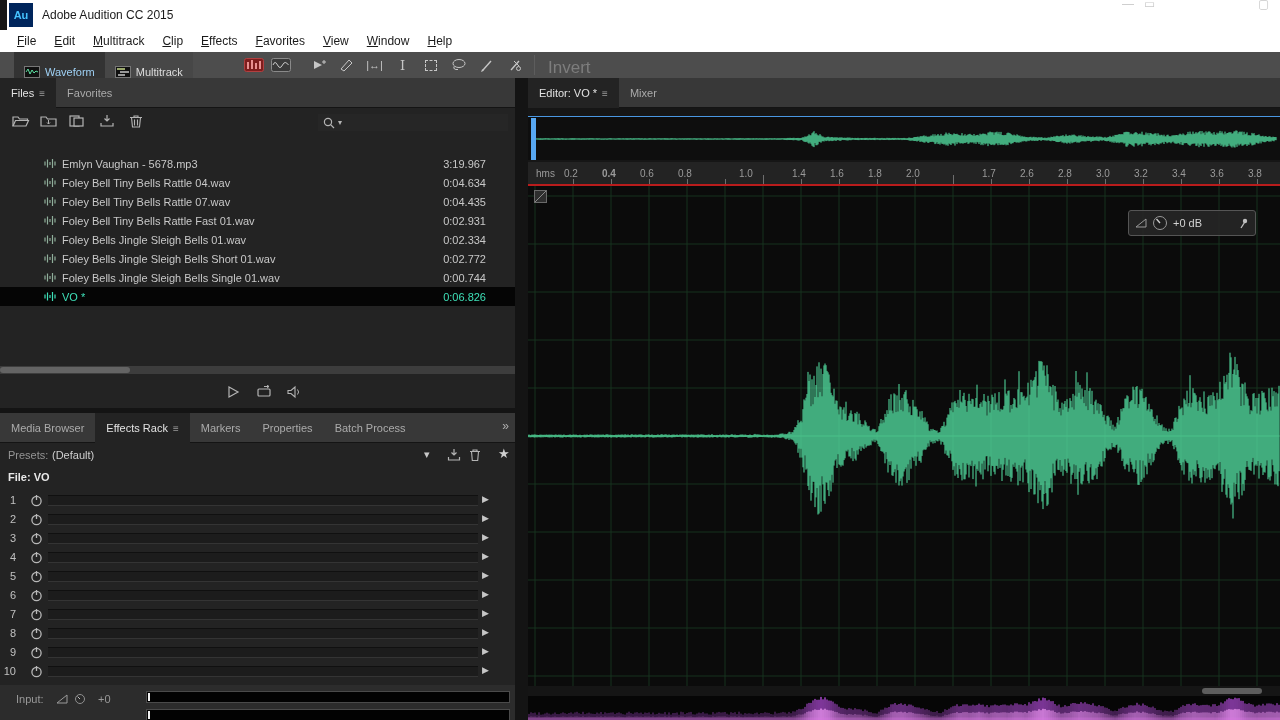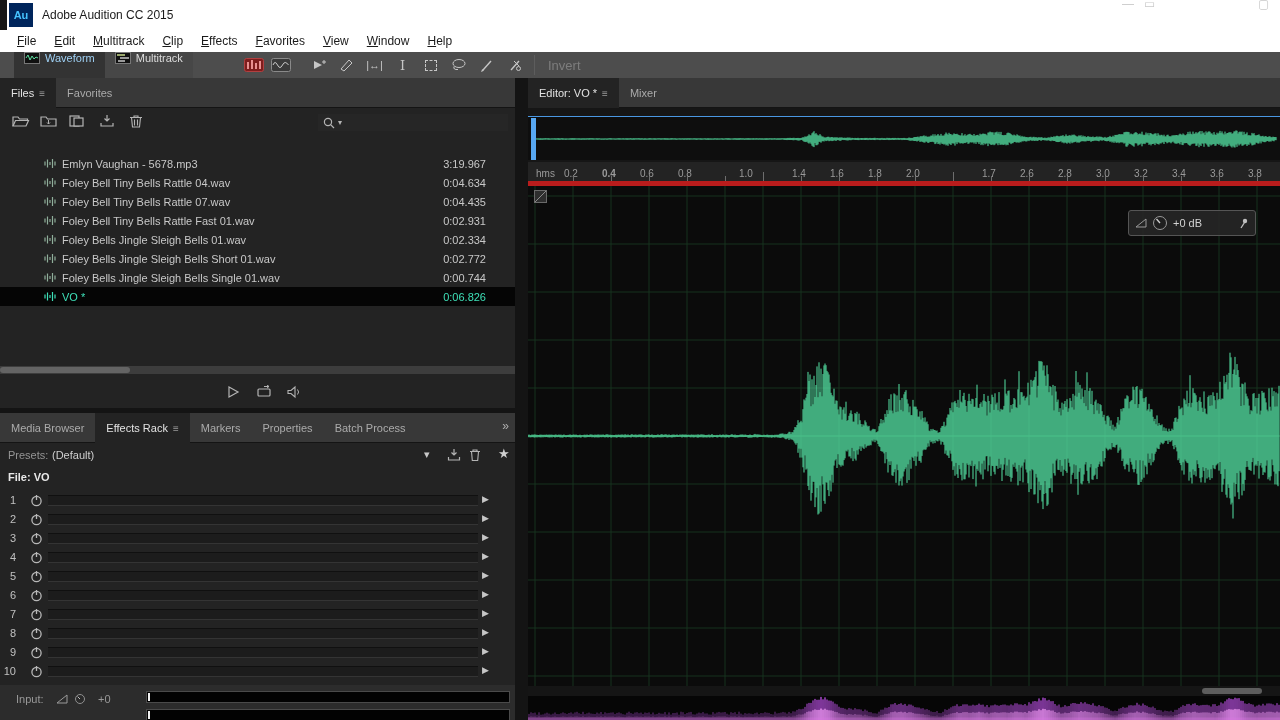--- a/index.html
+++ b/index.html
@@ -19,29 +19,29 @@
 
   
   .menubar { position:absolute; left:0; top:30px; width:1280px; height:22px; background:#ffffff;
              display:flex; align-items:center; padding-left:8px; }
   .menu-item { padding:0 9px; font-size:12px; color:#1a1a1a; cursor:default; }
   .menu-item::first-letter { text-decoration:underline; }
 
   
   .toolbar { position:absolute; left:0; top:52px; width:1280px; height:26px; background:#4d4d4d; }
   .view-btns { position:absolute; left:14px; top:0; height:26px; display:flex; }
-  .view-btn { display:flex; align-items:flex-start; gap:5px; padding:0 10px; height:26px; font-size:11px; }
+  .view-btn { display:flex; align-items:flex-end; gap:5px; padding:0 10px; height:26px; font-size:11px; }
   .view-btn.active { background:#333333; color:#9fd1f5; }
   .view-btn.idle { background:#474747; color:#dddddd; }
   .tb-icon-btn { position:absolute; top:5px; width:22px; height:16px; display:flex; align-items:center; justify-content:center; }
   .tools { position:absolute; left:306px; top:2px; display:flex; gap:3px; }
   .tool { width:25px; height:22px; display:flex; align-items:center; justify-content:center; color:#c6c6c6; font-size:11px; }
   .tool .marquee-box { width:12px; height:11px; border:1px dashed #c6c6c6; }
   .tb-sep { position:absolute; left:534px; top:3px; width:1px; height:20px; background:#3a3a3a; border-right:1px solid #5d5d5d; }
-  .invert-btn { position:absolute; left:548px; top:6px; color:#7d7d7d; font-size:13px; }
+  .invert-btn { position:absolute; left:548px; top:6px; color:#7d7d7d; font-size:17px; }
 
   
   .tabbar { position:absolute; left:0; top:0; width:100%; height:30px; background:#383838; display:flex; border-bottom:1px solid #141414; }
   .tab { height:30px; display:flex; align-items:center; gap:5px; padding:0 11px; color:#ababab; font-size:11px; white-space:nowrap; }
   .tab.active { background:#232323; color:#e2e2e2; }
   .ham { color:#9a9a9a; font-size:10px; }
 
   
   .files-panel { position:absolute; left:0; top:78px; width:515px; height:330px; background:#232323; overflow:hidden; }
   .f-iconbtn { position:absolute; top:36px; width:20px; height:16px; }
@@ -77,21 +77,21 @@
   .e-input { position:absolute; left:0; top:272px; width:515px; height:40px; background:#2c2c2c; }
   .e-input .lbl { position:absolute; left:16px; top:8px; color:#999999; }
   .e-input .gain { position:absolute; left:98px; top:8px; color:#999999; }
   .meter { position:absolute; left:146px; width:364px; height:12px; background:#020202; border:1px solid #4a4a4a; }
   .meter .tick0 { position:absolute; left:1px; top:1px; width:2px; height:8px; background:#f0f0f0; }
 
   
   .editor-panel { position:absolute; left:528px; top:78px; width:752px; height:642px; background:#161616; overflow:hidden; }
   .ed-overview { position:absolute; left:0; top:38px; width:752px; height:44px; background:#0e0e0e; border-top:1px solid #4a97e2; }
   .ed-handle { position:absolute; left:3px; top:1px; width:5px; height:42px; background:#58a8f2; }
-  .ed-ruler { position:absolute; left:0; top:84px; width:752px; height:24px; background:#232323; border-bottom:5px solid #b91c1c; }
+  .ed-ruler { position:absolute; left:0; top:84px; width:752px; height:24px; background:#232323; border-bottom:2px solid #b91c1c; }
   .ruler-unit { position:absolute; left:8px; top:6px; font-size:10px; color:#9a9a9a; }
   .tick-label { position:absolute; top:6px; font-size:10px; color:#9a9a9a; }
   .tick-mark { position:absolute; bottom:0; width:1px; height:5px; background:#6e6e6e; }
   .ed-wave { position:absolute; left:0; top:108px; width:752px; height:500px; background:#0b0b0b; }
   .ed-toggle { position:absolute; left:6px; top:4px; }
   .hud { position:absolute; left:600px; top:24px; width:128px; height:26px; background:rgba(38,38,38,0.92);
          border:1px solid #555; border-radius:3px; display:flex; align-items:center; gap:5px; padding:0 6px; }
   .hud .gain { color:#d2d2d2; font-size:11px; flex:1; }
   .ed-scroll { position:absolute; left:0; top:608px; width:752px; height:10px; background:#151515; }
   .ed-scroll .thumb { position:absolute; left:674px; top:2px; width:60px; height:6px; background:#5d5d5d; border-radius:3px; }

